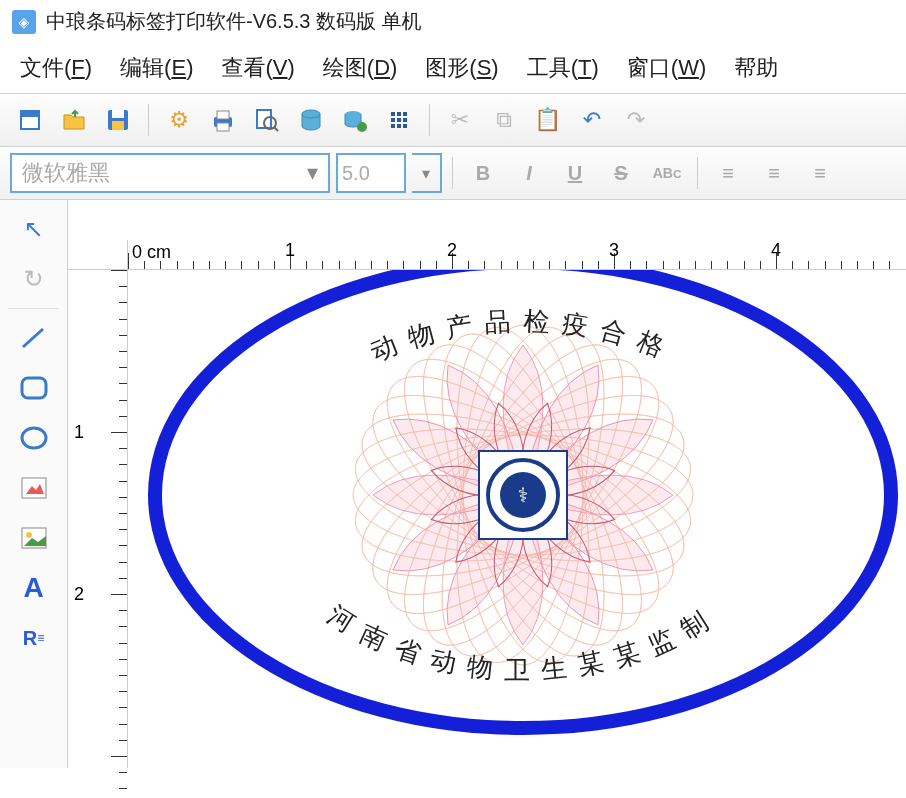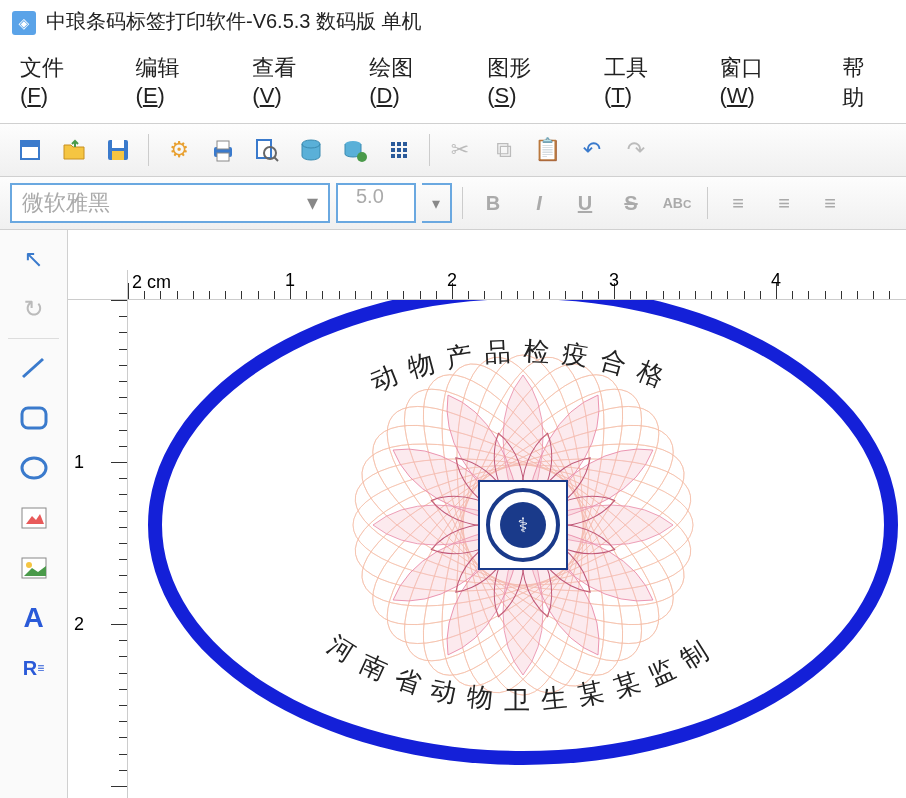--- a/index.html
+++ b/index.html
@@ -1,36 +1,36 @@
 <!DOCTYPE html>
 <html><head>
 <meta charset="utf-8">
 <style>
 * { box-sizing: border-box; margin: 0; padding: 0; }
 body { font-family: "Microsoft YaHei", sans-serif; background: #fff; width: 906px; height: 798px; overflow: hidden; }
 
-.titlebar { display: flex; align-items: flex-end; padding: 8px 12px; background: #fff; }
+.titlebar { display: flex; align-items: center; padding: 8px 12px; background: #fff; }
 .titlebar-icon { width: 24px; height: 24px; background: #5aa3e8; border-radius: 3px; margin-right: 10px; display: flex; align-items: center; justify-content: center; }
 .titlebar-icon::before { content: "◈"; color: #fff; font-size: 14px; }
 .titlebar-text { font-size: 20px; color: #222; }
 
-.menubar { display: flex; gap: 44px; padding: 10px 20px; font-size: 22px; color: #222; }
+.menubar { display: flex; gap: 28px; padding: 10px 20px; font-size: 22px; color: #222; }
 .menubar-item { cursor: pointer; }
 .menubar-item u { text-decoration: underline; }
 
 .toolbar { display: flex; align-items: center; padding: 6px 10px; border-top: 1px solid #d0d0d0; border-bottom: 1px solid #d0d0d0; background: linear-gradient(#fdfdfd, #f0f0f0); gap: 4px; }
 .tb-btn { width: 40px; height: 40px; display: flex; align-items: center; justify-content: center; border-radius: 4px; cursor: pointer; font-size: 22px; }
 .tb-sep { width: 1px; height: 32px; background: #ccc; margin: 0 6px; }
 .grid-icon { display: grid; grid-template-columns: repeat(3,4px); grid-template-rows: repeat(3,4px); gap: 2px; }
 .grid-icon span { background: #2a5a9a; }
 
 .formatbar { display: flex; align-items: center; padding: 6px 10px; border-bottom: 1px solid #d0d0d0; background: linear-gradient(#fdfdfd, #f0f0f0); gap: 6px; }
 .font-select { width: 320px; height: 40px; border: 2px solid #6aa8e0; background: #fff; display: flex; align-items: center; padding: 0 10px; font-size: 22px; color: #aaa; }
 .font-select .dd { margin-left: auto; color: #888; }
-.size-input { width: 80px; height: 40px; border: 2px solid #6aa8e0; background: #fff; display: flex; padding: 0 18px; font-size: 20px; color: #aaa; }
+.size-input { width: 70px; height: 40px; border: 2px solid #6aa8e0; background: #fff; display: flex; align-items: center; padding: 0 4px; font-size: 20px; color: #aaa; }
 .size-dd { width: 30px; height: 40px; border: 2px solid #6aa8e0; border-left: none; display: flex; align-items: center; justify-content: center; color: #888; }
 .fmt-btn { width: 40px; height: 40px; display: flex; align-items: center; justify-content: center; font-size: 20px; color: #aaa; font-weight: bold; cursor: pointer; }
 .fmt-sep { width: 1px; height: 32px; background: #ccc; margin: 0 4px; }
 
 .workspace { display: flex; height: calc(798px - 230px); }
 .tool-panel { width: 68px; border-right: 1px solid #d0d0d0; display: flex; flex-direction: column; padding-top: 4px; background: #fafafa; }
 .tool-btn { width: 52px; height: 46px; margin: 2px auto; display: flex; align-items: center; justify-content: center; font-size: 24px; cursor: pointer; border-radius: 4px; }
 .tool-btn.line svg { width: 30px; height: 30px; }
 .tool-btn.rrect { color: #3a7acc; }
 
@@ -209,21 +209,21 @@
         </svg>
       </div>
     <div class="tool-btn" style="color:#2a5ad8;font-weight:bold;font-size:28px">A</div>
     <div class="tool-btn" style="color:#2a5ad8;font-weight:bold;font-size:20px">R<span style="font-size:12px">≡</span></div>
   </div>
 
   <div class="canvas-area">
 
     <div class="ruler-corner"></div>
     <div class="ruler-h">
-      <div class="label0">2 cm</div>
+      <div class="label0">0 cm</div>
     <div class="tick major" style="left: 0px;"></div>
         <div class="tick minor" style="left: 16.2px;"></div>
         <div class="tick minor" style="left: 32.4px;"></div>
         <div class="tick minor" style="left: 48.6px;"></div>
         <div class="tick minor" style="left: 64.8px;"></div>
         <div class="tick minor" style="left: 81px;"></div>
         <div class="tick minor" style="left: 97.2px;"></div>
         <div class="tick minor" style="left: 113.4px;"></div>
         <div class="tick minor" style="left: 129.6px;"></div>
         <div class="tick minor" style="left: 145.8px;"></div>

